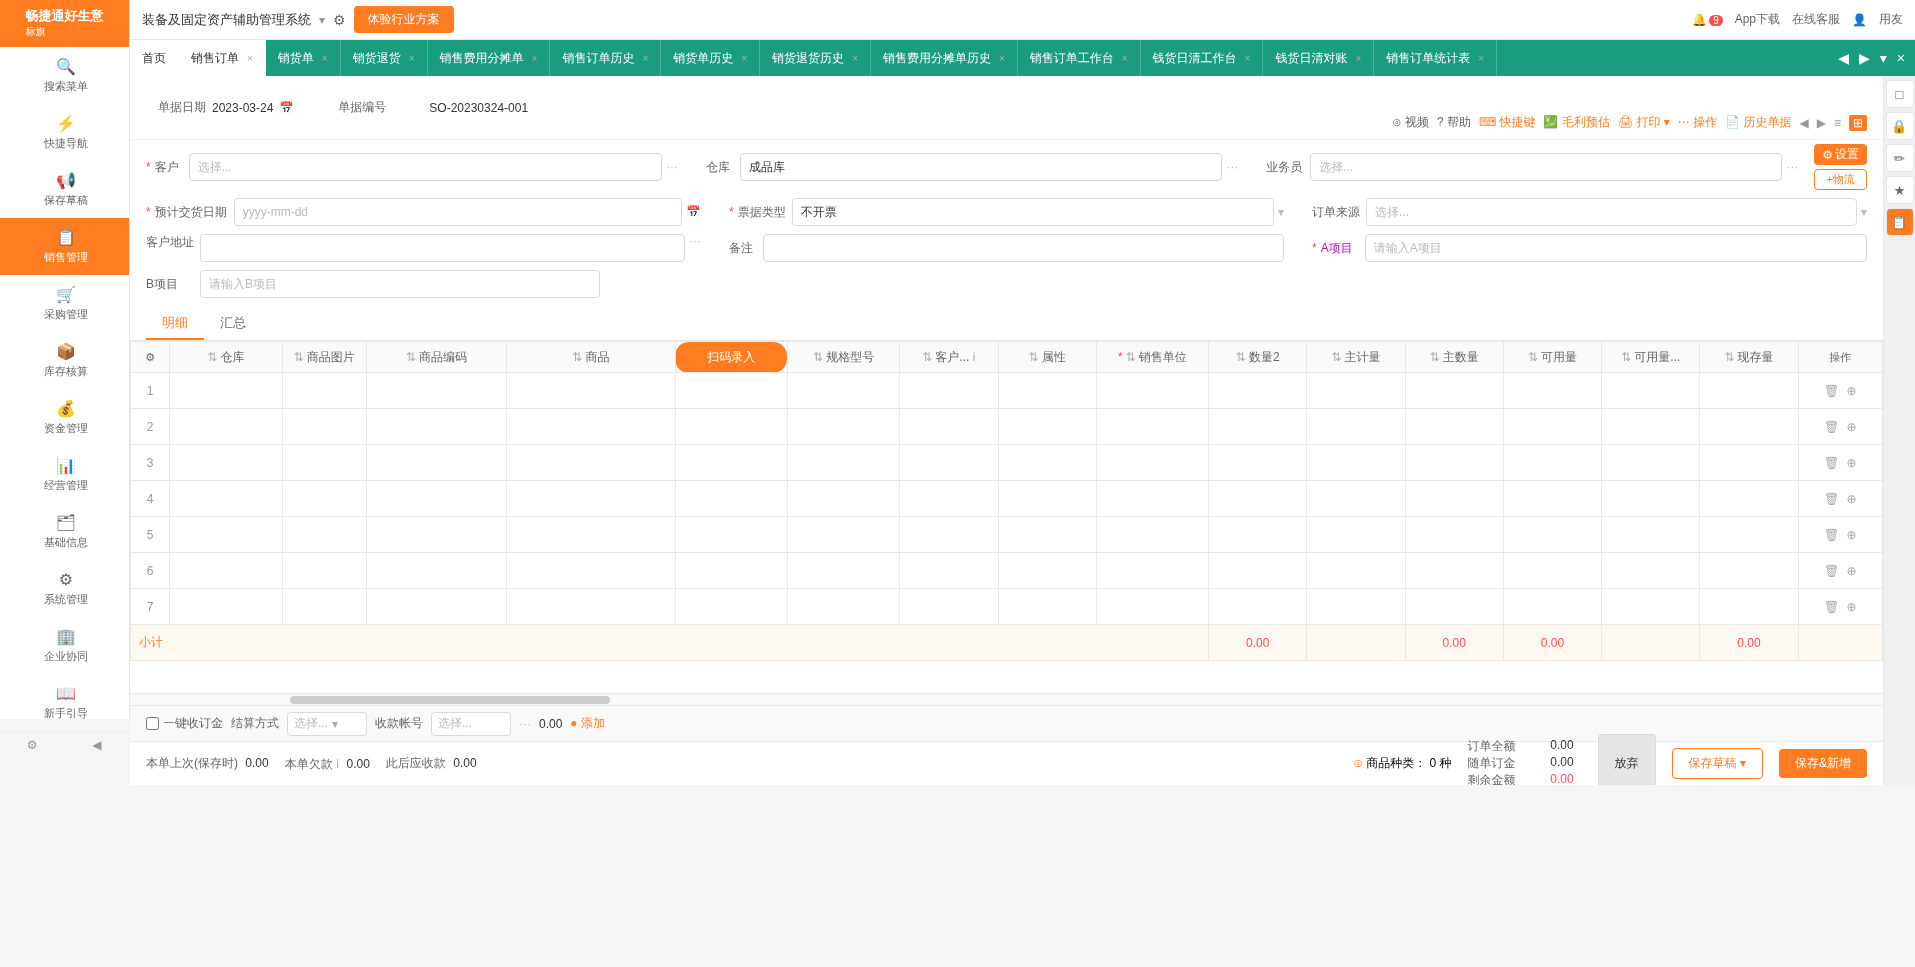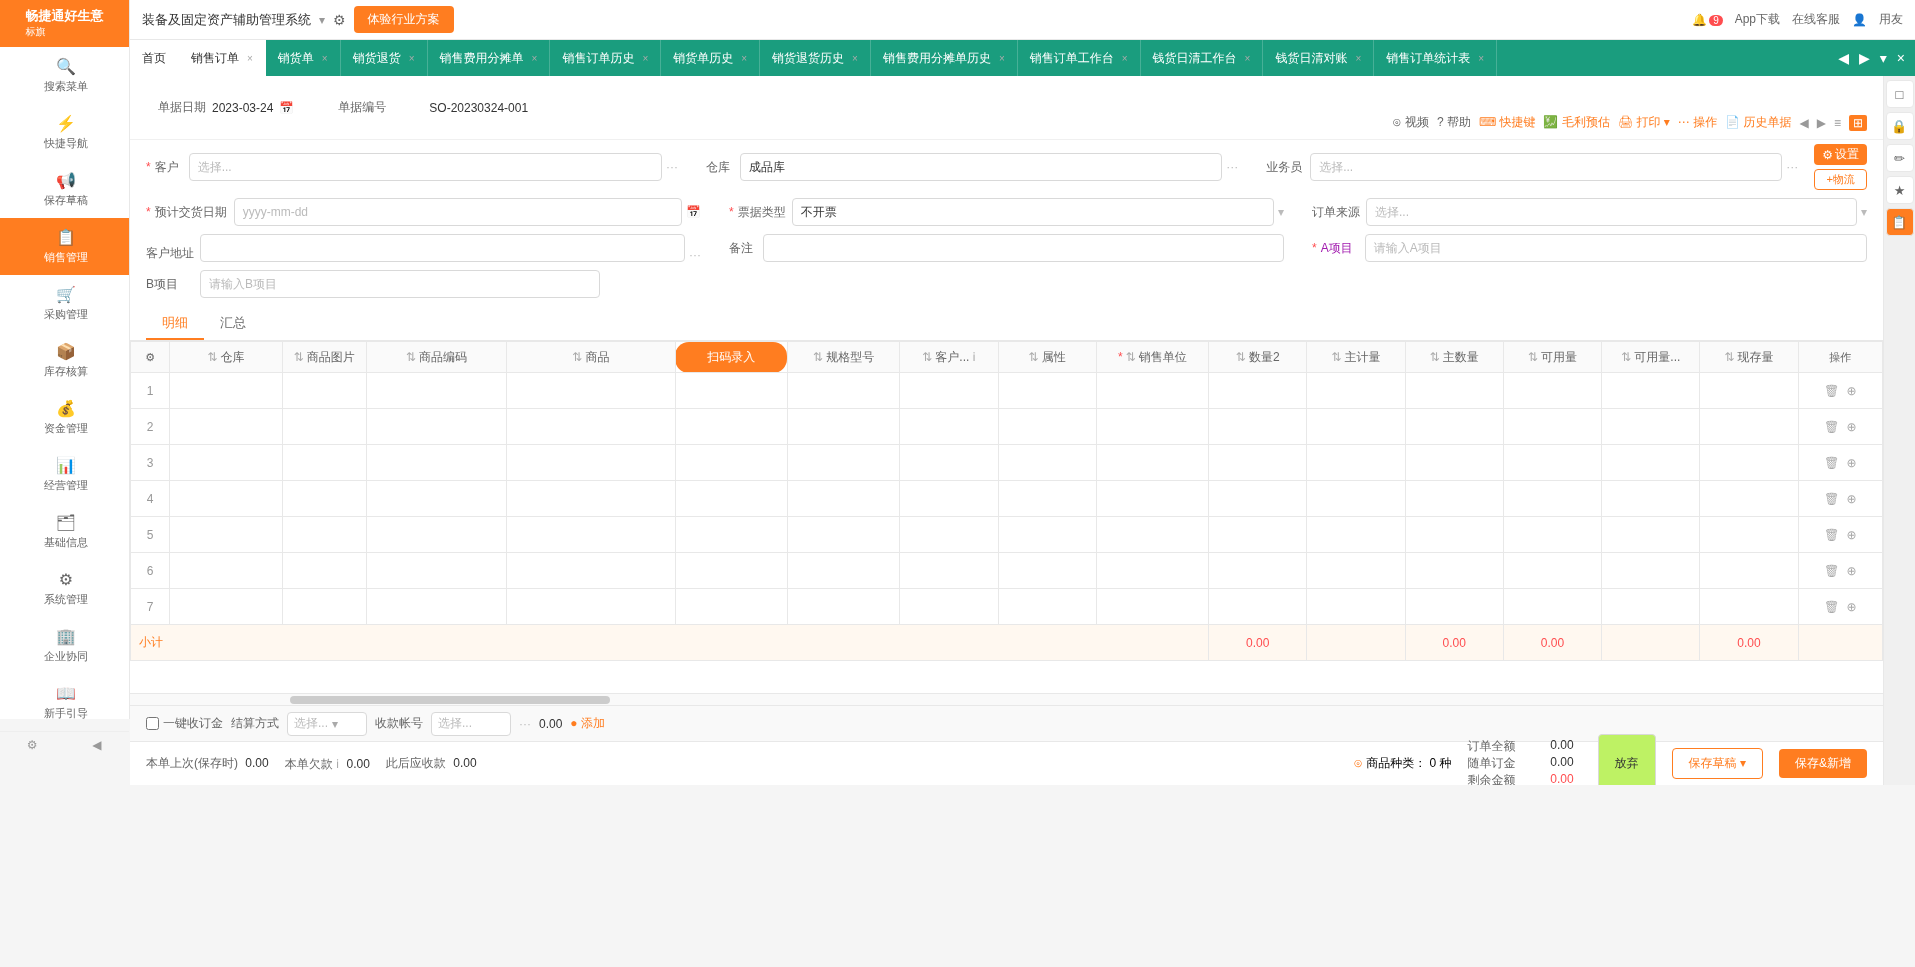--- a/index.html
+++ b/index.html
@@ -72,21 +72,21 @@
     .bottom-bar input[type=checkbox] { cursor: pointer; }
     .bottom-bar .field-small { border: 1px solid #d9d9d9; border-radius: 4px; padding: 2px 6px; height: 24px; min-width: 80px; }
 
     
     .footer { height: 44px; background: #fff; border-top: 1px solid #e8e8e8; display: flex; align-items: center; padding: 0 16px; gap: 16px; font-size: 12px; }
     .footer-left { display: flex; gap: 16px; color: #666; }
     .order-summary { display: flex; flex-direction: column; align-items: flex-end; font-size: 12px; margin-right: 8px; }
     .order-summary-row { display: flex; gap: 8px; align-items: flex-start; }
     .sum-label { color: #666; }
     .sum-val { color: #333; min-width: 50px; text-align: right; }
-    .btn-discard { border: 1px solid #d9d9d9; background: #bef264; padding: 20px 16px; border-radius: 4px; cursor: pointer; color: #333; }
+    .btn-discard { border: 1px solid #d9d9d9; background: #e5e5e5; padding: 20px 16px; border-radius: 4px; cursor: pointer; color: #333; }
     .btn-save-draft { border: 1px solid #ff7d20; background: #fff; color: #ff7d20; padding: 6px 16px; border-radius: 4px; cursor: pointer; }
     .btn-save-new { background: #ff7d20; color: #fff; border: none; padding: 6px 16px; border-radius: 4px; cursor: pointer; }
 
     
     .right-panel { width: 32px; background: #f0f0f0; border-left: 1px solid #e8e8e8; display: flex; flex-direction: column; align-items: center; padding: 4px 0; gap: 4px; }
     .rpanel-icon { width: 28px; height: 28px; background: #fff; border: 1px solid #e8e8e8; border-radius: 4px; display: flex; align-items: center; justify-content: center; cursor: pointer; color: #666; font-size: 13px; }
 
     .table-section { flex: 1; display: flex; flex-direction: column; overflow: hidden; position: relative; }
     .content-area { flex: 1; display: flex; flex-direction: column; overflow: hidden; }
 
@@ -310,21 +310,21 @@
               <span style="color:#bbb;">▾</span>
             </div>
             <div style="flex:1; display:flex; align-items:center; gap:4px; margin-left:20px;">
               <span style="color:#666; white-space:nowrap; min-width:50px;">订单来源</span>
               <div class="field-input placeholder" style="flex:1;">选择...</div>
               <span style="color:#bbb;">▾</span>
             </div>
           </div>
 
           <div class="form-row" style="padding: 4px 16px; display:flex; align-items:center; gap:8px;">
-            <div style="flex:1; display:flex; align-items:flex-end; gap:4px;">
+            <div style="flex:1; display:flex; align-items:flex-start; gap:4px;">
               <span style="color:#666; white-space:nowrap; min-width:50px;">客户地址</span>
               <div class="field-input" style="flex:1;"></div>
               <span style="color:#bbb;">···</span>
             </div>
             <div style="flex:1; display:flex; align-items:center; gap:4px; margin-left:20px;">
               <span style="color:#666; white-space:nowrap; min-width:30px;">备注</span>
               <div class="field-input" style="flex:1;"></div>
             </div>
             <div style="flex:1; display:flex; align-items:center; gap:4px; margin-left:20px;">
               <span style="color:#ff4d4f;">*</span>

